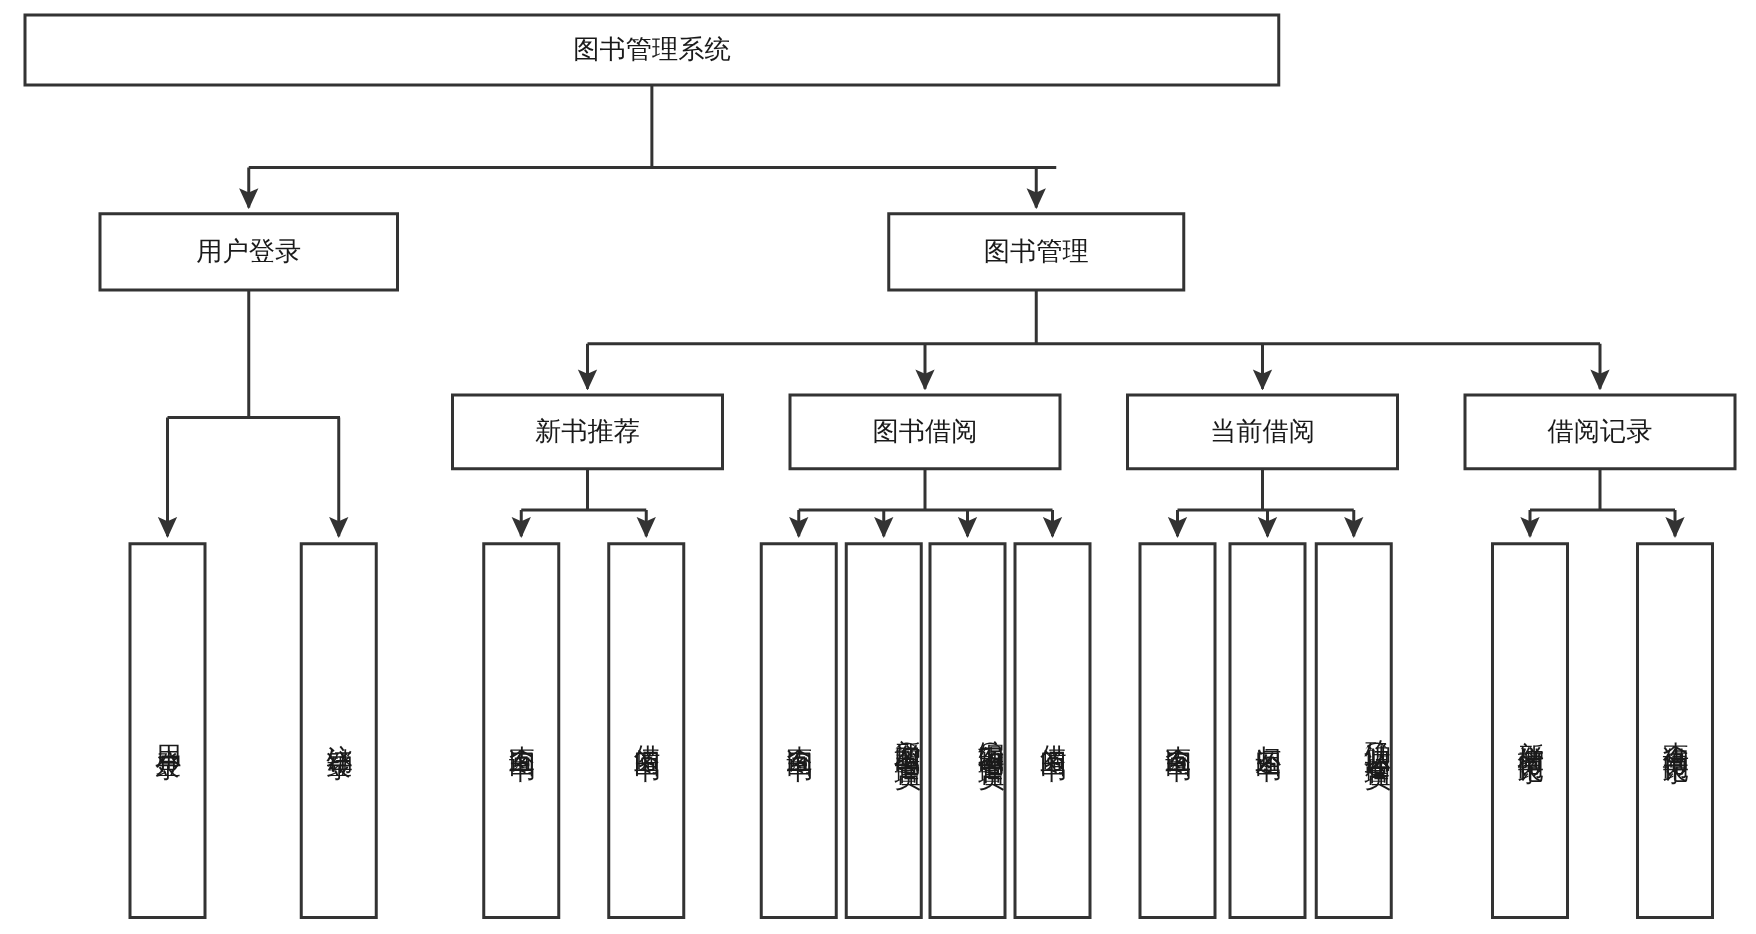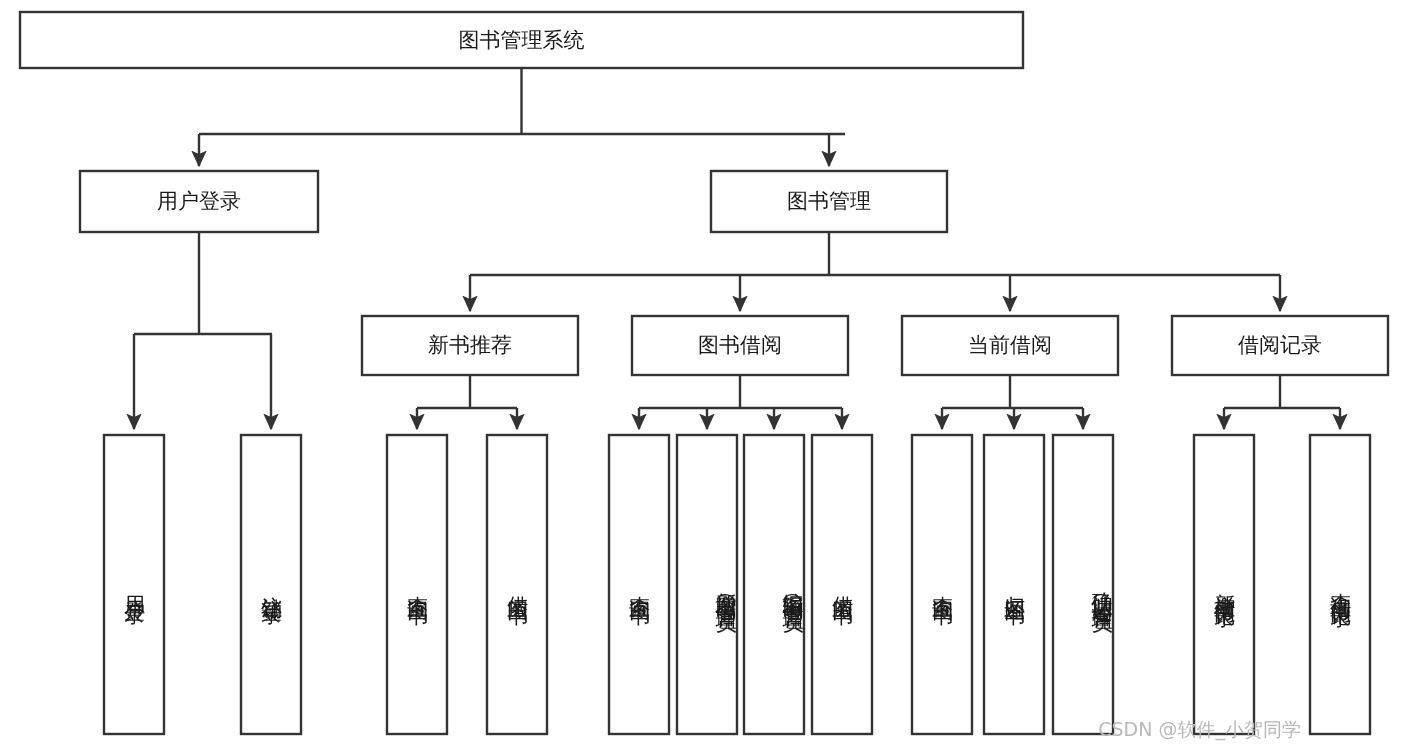--- a/index.html
+++ b/index.html
@@ -173,14 +173,13 @@
   <div class="node-label-v vcenter" style="left:609px; top:435px; width:60px; height:299px;">查询图书</div>
   <div class="node-label-v" style="left:677px; top:443px; width:60px; height:291px;">新增图书（管理员）</div>
   <div class="node-label-v" style="left:744px; top:443px; width:60px; height:291px;">编辑图书（管理员）</div>
   <div class="node-label-v vcenter" style="left:812px; top:435px; width:60px; height:299px;">借阅图书</div>
   <div class="node-label-v vcenter" style="left:912px; top:435px; width:60px; height:299px;">查询图书</div>
   <div class="node-label-v vcenter" style="left:984px; top:435px; width:60px; height:299px;">归还图书</div>
   <div class="node-label-v" style="left:1053px; top:443px; width:60px; height:291px;">确认归还（管理员）</div>
   <div class="node-label-v vcenter" style="left:1194px; top:435px; width:60px; height:299px;">新增借阅记录</div>
   <div class="node-label-v vcenter" style="left:1310px; top:435px; width:60px; height:299px;">查询借阅记录</div>
 
-  <div class="watermark">CSDN @软件_小贺同学</div>
 </div>
 
 </body></html>

